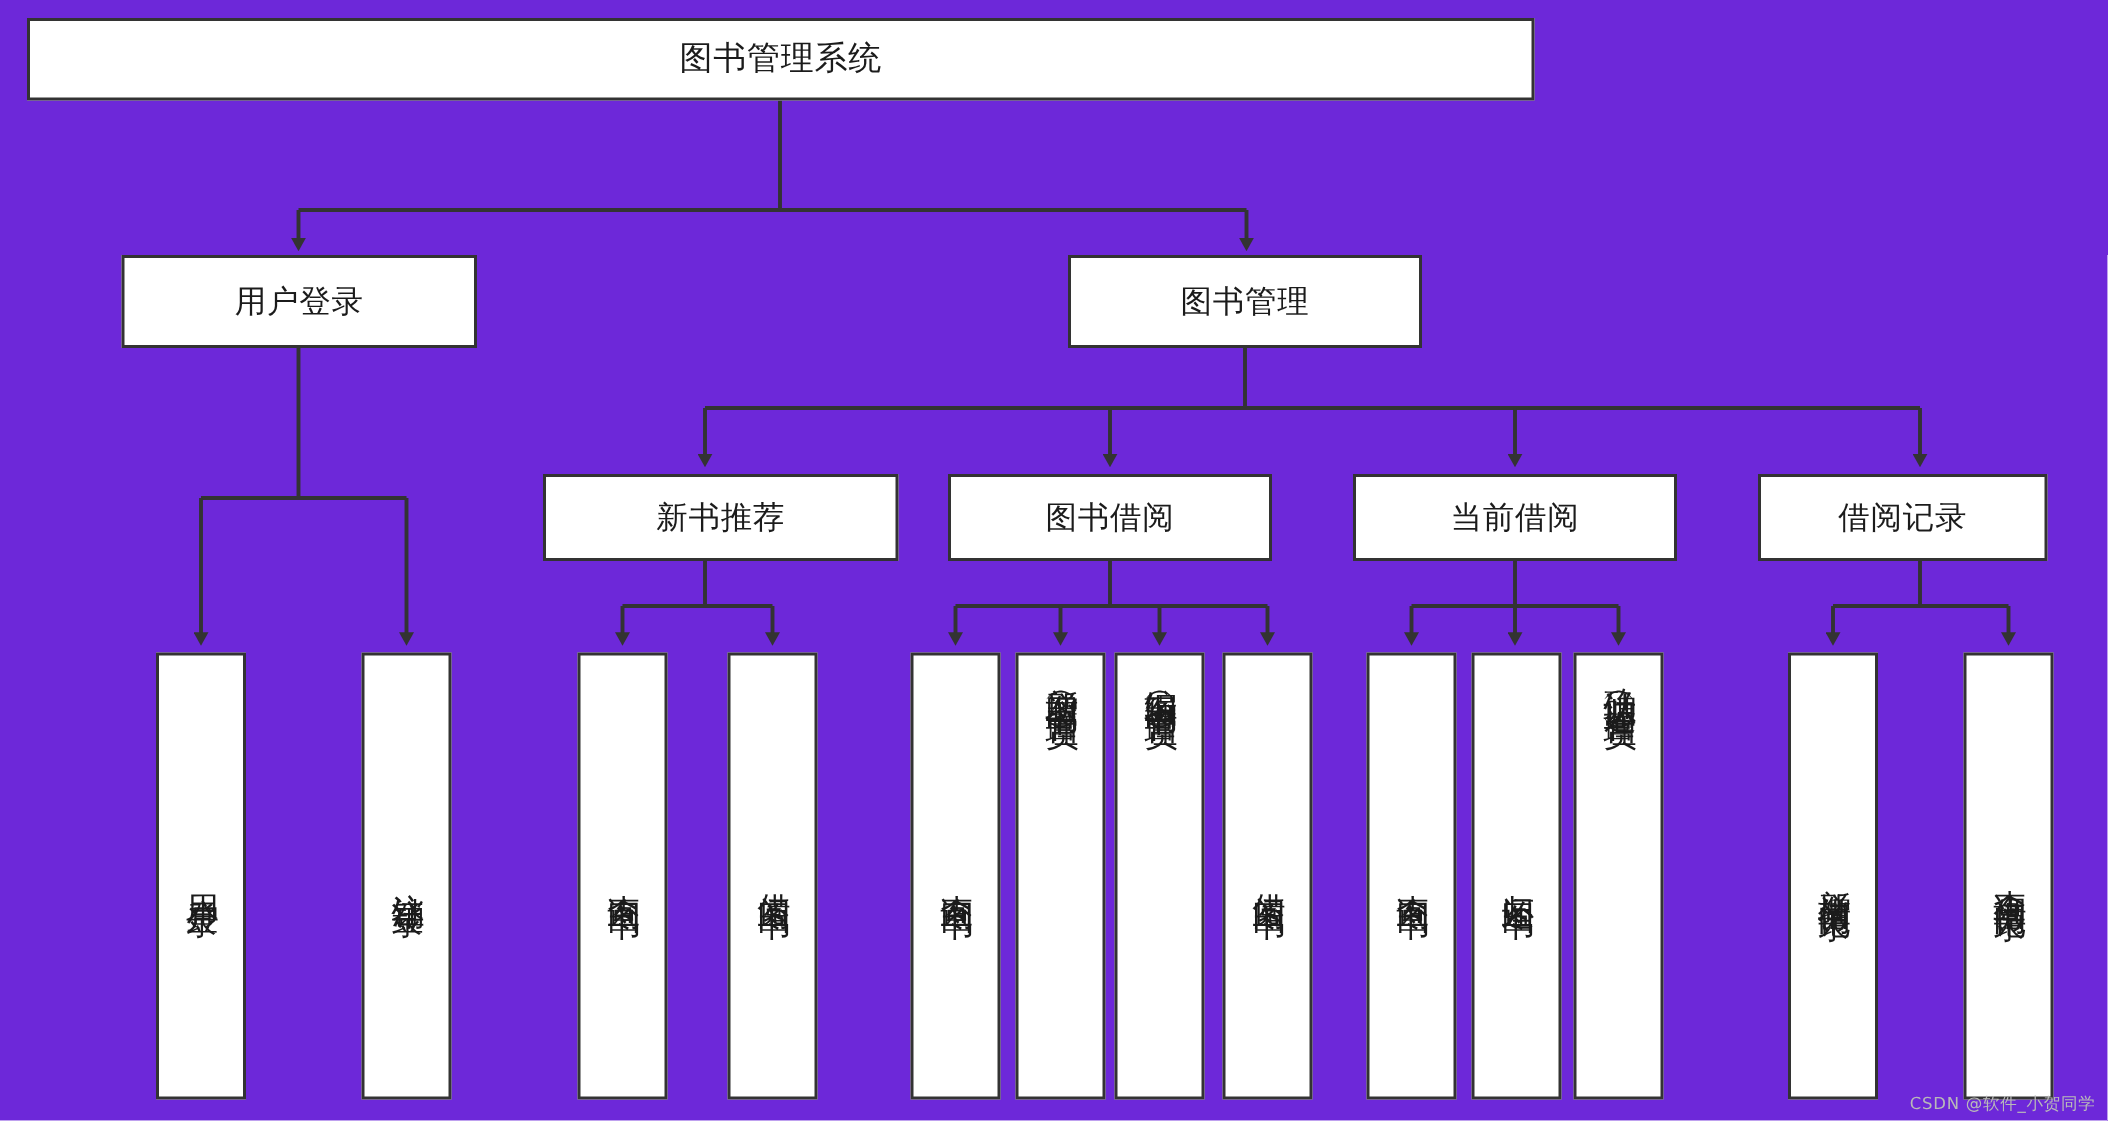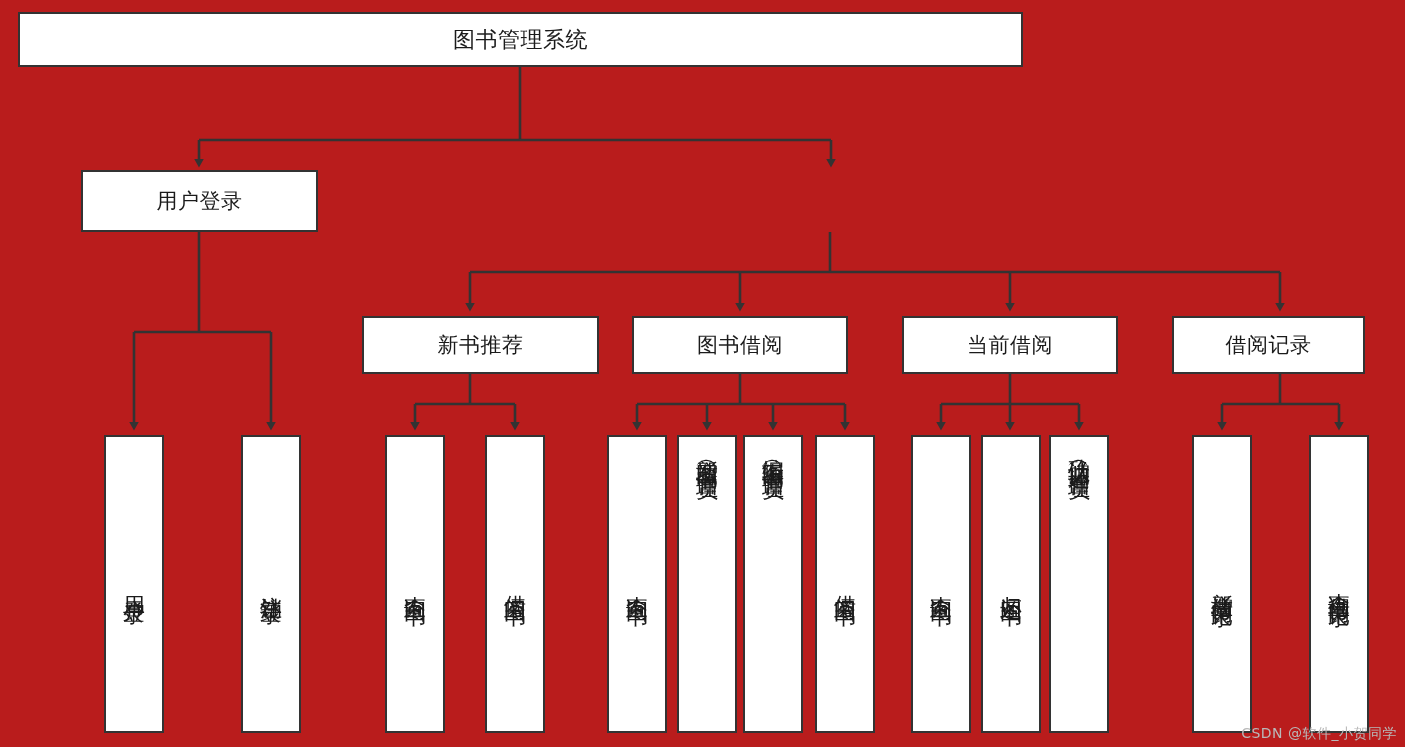--- a/index.html
+++ b/index.html
@@ -7,21 +7,21 @@
     padding: 0;
     background: #ffffff;
   }
   body {
     font-family: "DejaVu Sans", "Liberation Sans", sans-serif;
   }
   #canvas {
     position: relative;
     width: 1405px;
     height: 747px;
-    background: #b91c1c;
+    background: #6d28d9;
     overflow: hidden;
   }
   svg#edges {
     position: absolute;
     left: 0;
     top: 0;
     width: 1405px;
     height: 747px;
     pointer-events: none;
   }
@@ -65,21 +65,21 @@
   }
   
   .node.vert.center-text {
     align-items: center;
     padding-top: 0;
   }
   #watermark {
     position: absolute;
     right: 8px;
     bottom: 4px;
-    font-size: 14px;
+    font-size: 11px;
     color: #b9b9b9;
     white-space: nowrap;
     letter-spacing: 0.5px;
   }
 </style>
 </head>
 <body>
 
 <div id="canvas">
 
@@ -133,20 +133,23 @@
     </g>
   </svg>
 
   <div class="node horiz" id="node-root" style="left:18px; top:12px; width:1005px; height:55px;">
     <span class="label">图书管理系统</span>
   </div>
 
   <div class="node horiz" style="left:81px; top:170px; width:237px; height:62px;">
     <span class="label">用户登录</span>
   </div>
+  <div class="node horiz" style="left:712px; top:170px; width:236px; height:62px;">
+    <span class="label">图书管理</span>
+  </div>
 
   <div class="node horiz" style="left:362px; top:316px; width:237px; height:58px;">
     <span class="label">新书推荐</span>
   </div>
   <div class="node horiz" style="left:632px; top:316px; width:216px; height:58px;">
     <span class="label">图书借阅</span>
   </div>
   <div class="node horiz" style="left:902px; top:316px; width:216px; height:58px;">
     <span class="label">当前借阅</span>
   </div>

